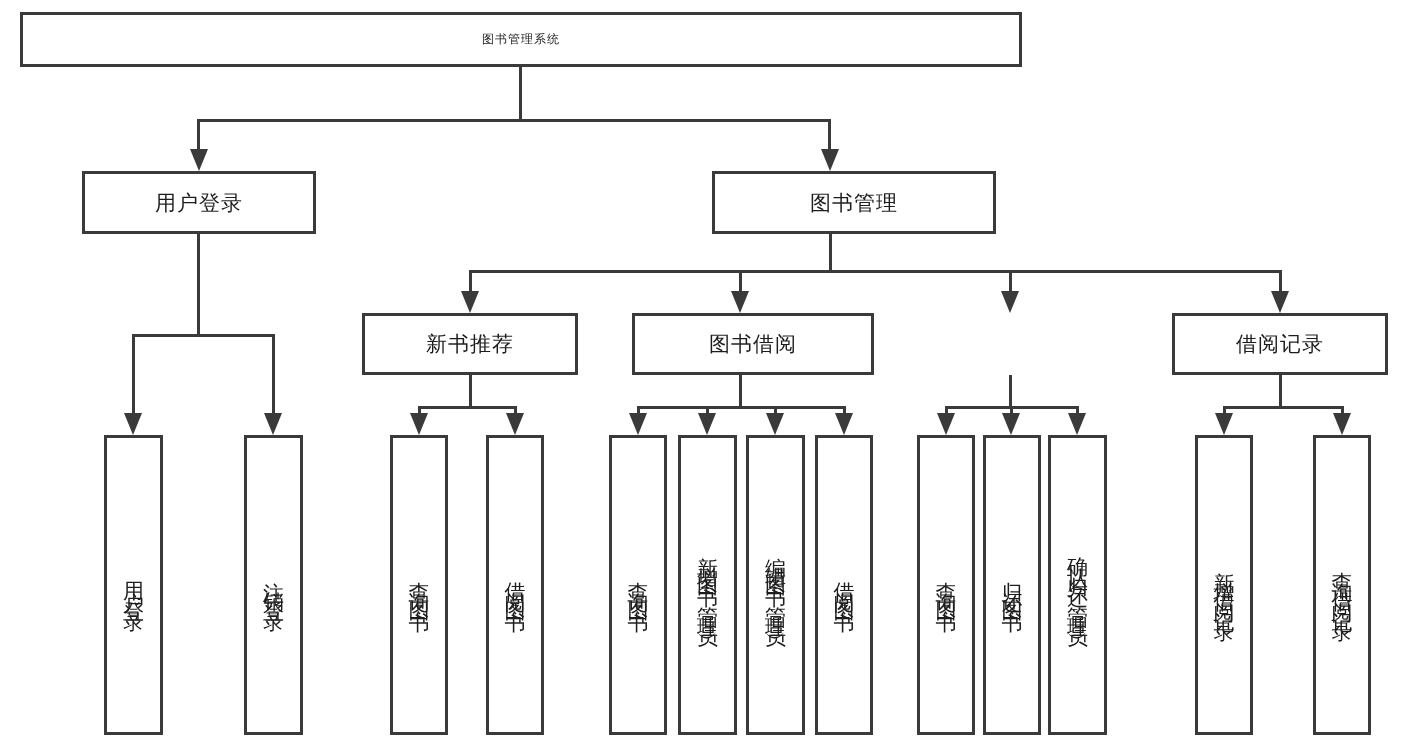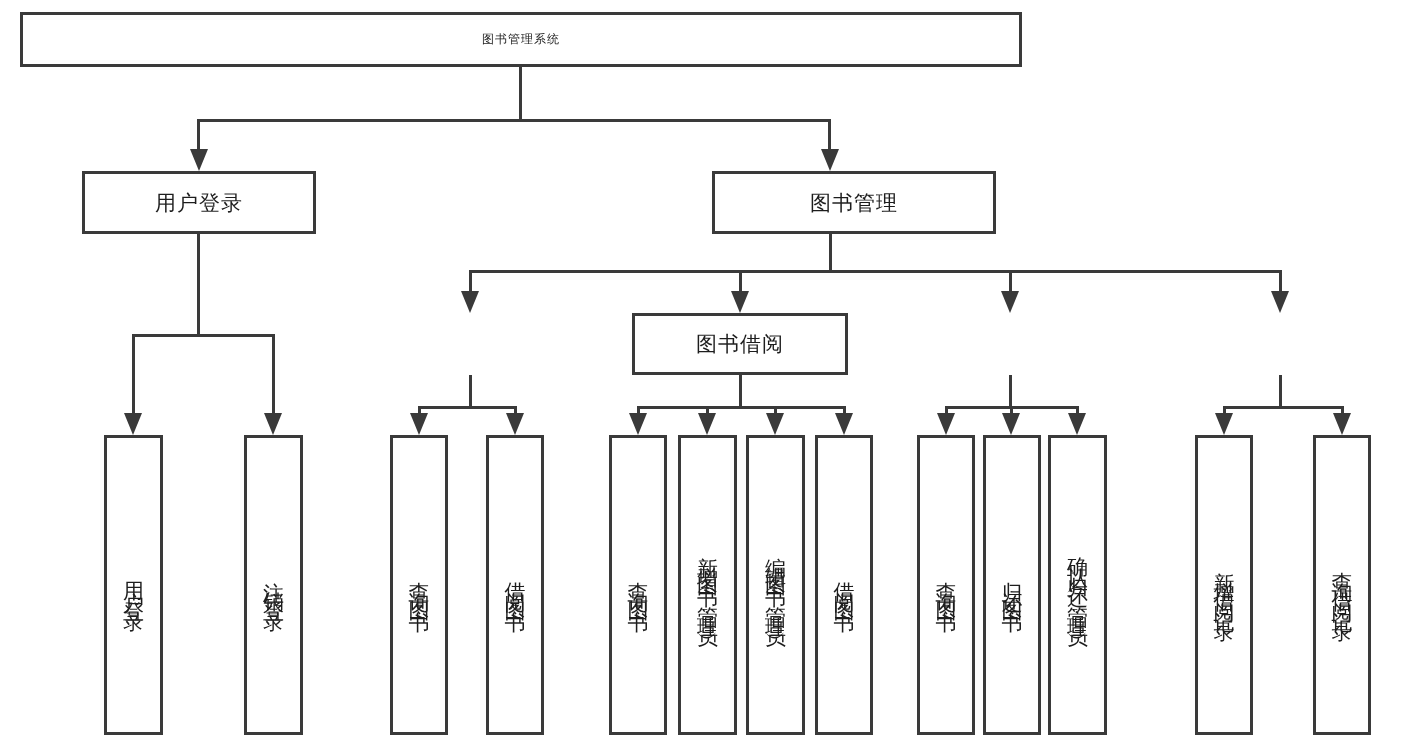--- a/index.html
+++ b/index.html
@@ -66,26 +66,32 @@
   </div>
 
   <div class="box hbox" style="left:82px;top:171px;width:234px;height:63px;">
     <span>用户登录</span>
   </div>
 
   <div class="box hbox" style="left:712px;top:171px;width:284px;height:63px;">
     <span>图书管理</span>
   </div>
 
+  <div class="box hbox" style="left:362px;top:313px;width:216px;height:62px;">
+    <span>新书推荐</span>
+  </div>
 
-  <div class="box hbox" style="left:632px;top:313px;width:216px;height:62px;">
+  <div class="box hbox" style="left:632px;top:313px;width:242px;height:62px;">
     <span>图书借阅</span>
   </div>
 
 
+  <div class="box hbox" style="left:1172px;top:313px;width:216px;height:62px;">
+    <span>借阅记录</span>
+  </div>
 
   <div class="box leaf" style="left:104px;width:59px;">
     <span class="vtext">用户登录</span>
   </div>
   <div class="box leaf" style="left:244px;width:59px;">
     <span class="vtext">注销登录</span>
   </div>
 
   <div class="box leaf" style="left:390px;">
     <span class="vtext">查询图书</span>

